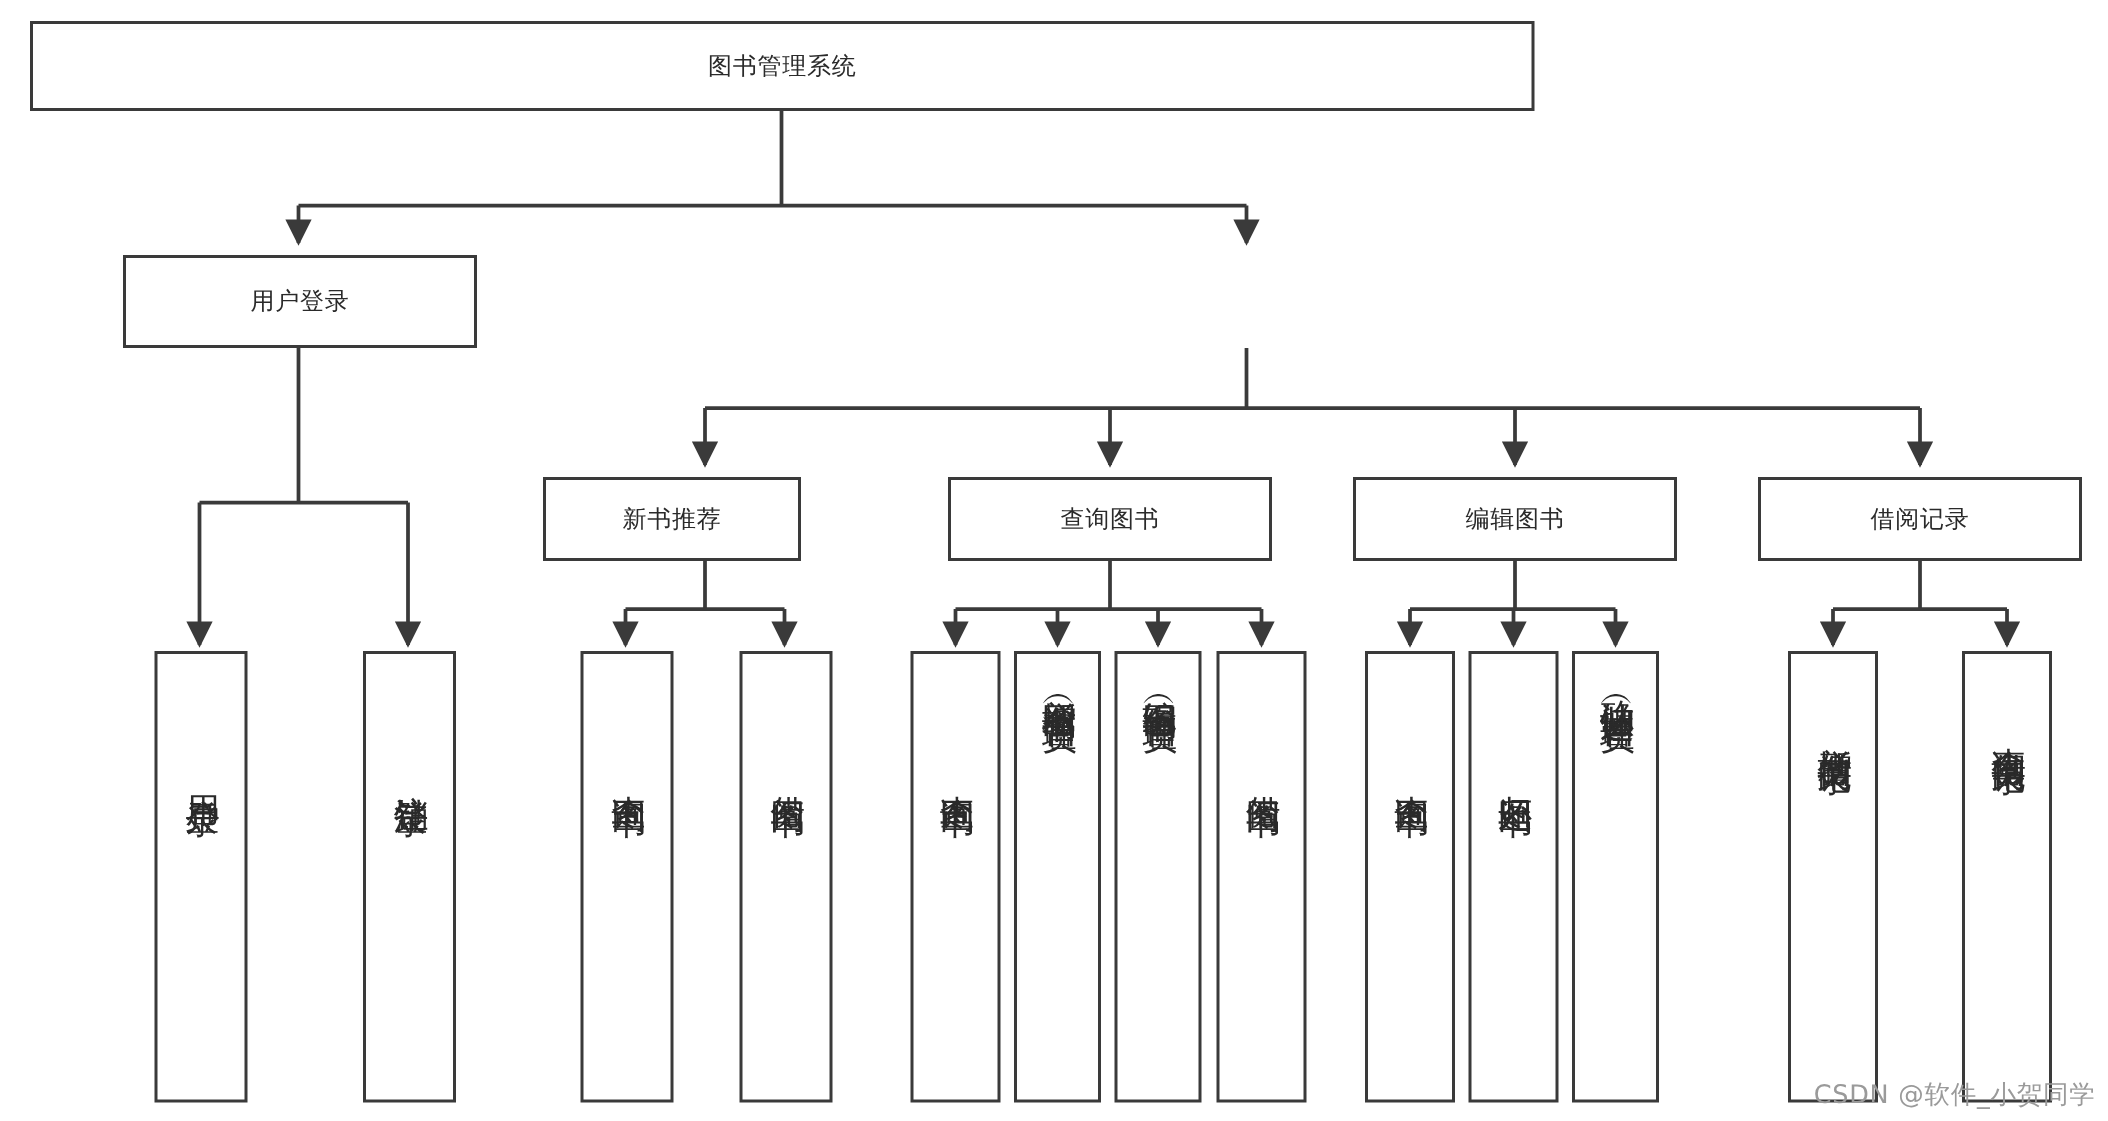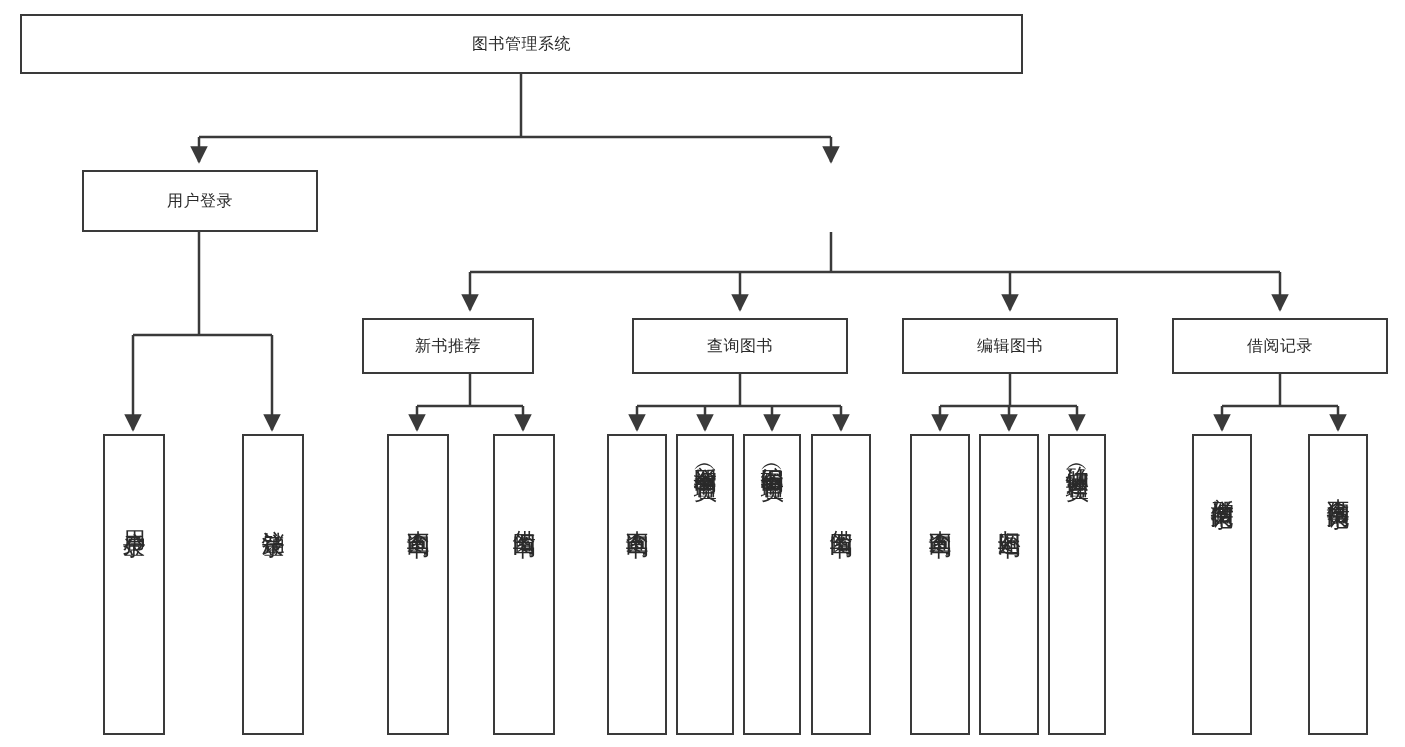--- a/index.html
+++ b/index.html
@@ -183,14 +183,15 @@
     <span class="label">确认归还（管理员）</span>
   </div>
 
   <div class="node vert" style="left:1192px; top:434px; width:60px; height:301px; padding-top:44px;">
     <span class="label">新增借阅记录</span>
   </div>
   <div class="node vert" style="left:1308px; top:434px; width:60px; height:301px; padding-top:44px;">
     <span class="label">查询借阅记录</span>
   </div>
 
+  <div id="watermark">CSDN @软件_小贺同学</div>
 
 </div>
 
 </body></html>

